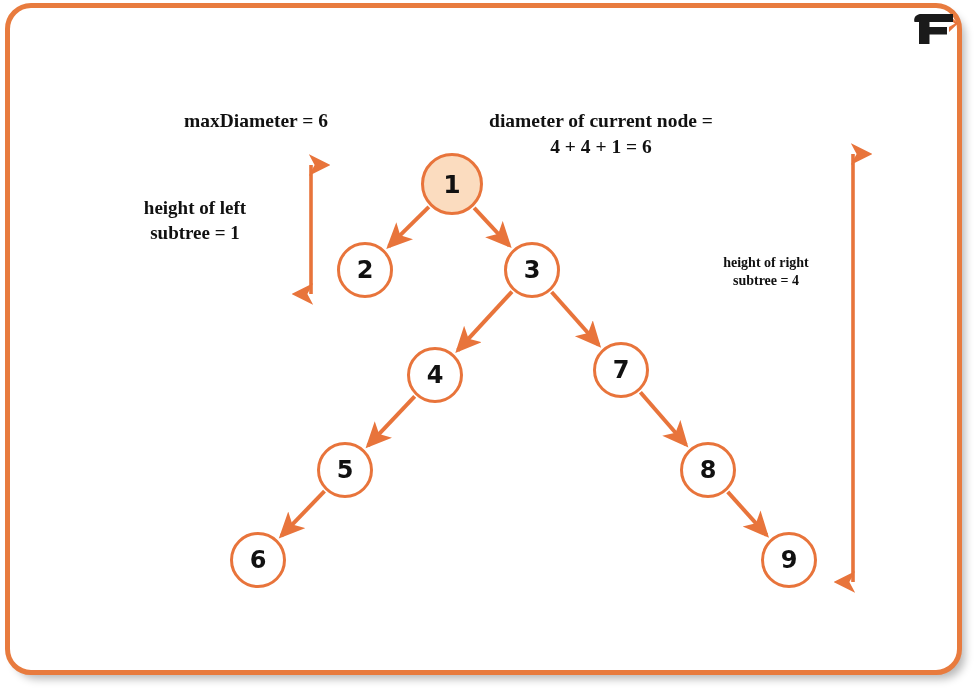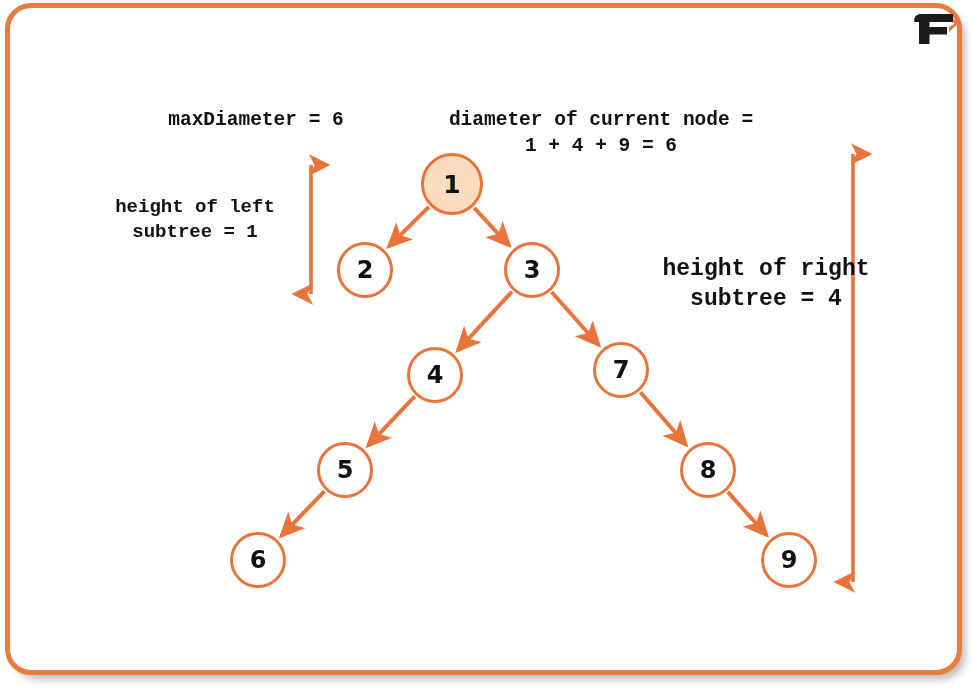--- a/index.html
+++ b/index.html
@@ -72,21 +72,21 @@
     background: #FBDCBF;
   }
 
   
   .annotation {
     position: absolute;
     font-weight: bold;
     color: #111111;
     text-align: center;
     line-height: 1.32;
-    font-family: Liberation Mono, monospace;
+    font-family: Liberation Serif, serif;
     white-space: pre-line;
   }
   #ann-max-diameter {
     left: 96px;
     top: 108px;
     width: 320px;
     font-size: 19.5px;
   }
   #ann-current-diameter {
     left: 436px;
@@ -98,21 +98,21 @@
     left: 62px;
     top: 195px;
     width: 266px;
     font-size: 19px;
     text-align: center;
   }
   #ann-right-height {
     left: 620px;
     top: 254px;
     width: 292px;
-    font-size: 23px;
+    font-size: 14px;
   }
 </style>
 </head>
 <body>
 
 <div id="canvas">
 
   <div class="card-frame"></div>
 
   <div class="brand-logo">
@@ -178,21 +178,21 @@
         <span>8</span>
       </div>
       <div class="tree-node" style="left: 761px; top: 532px; width: 56px; height: 56px; font-size: 24px; border-color: rgb(232, 116, 59); background: rgb(255, 255, 255);">
         <span>9</span>
       </div>
     </div>
 
   <div class="annotation" id="ann-max-diameter">maxDiameter = 6</div>
 
   <div class="annotation" id="ann-current-diameter">diameter of current node =
-1 + 4 + 9 = 6</div>
+4 + 4 + 1 = 6</div>
 
   <div class="annotation" id="ann-left-height">height of left
 subtree = 1</div>
 
   <div class="annotation" id="ann-right-height">height of right
 subtree = 4</div>
 
 </div>
 
 </body></html>

